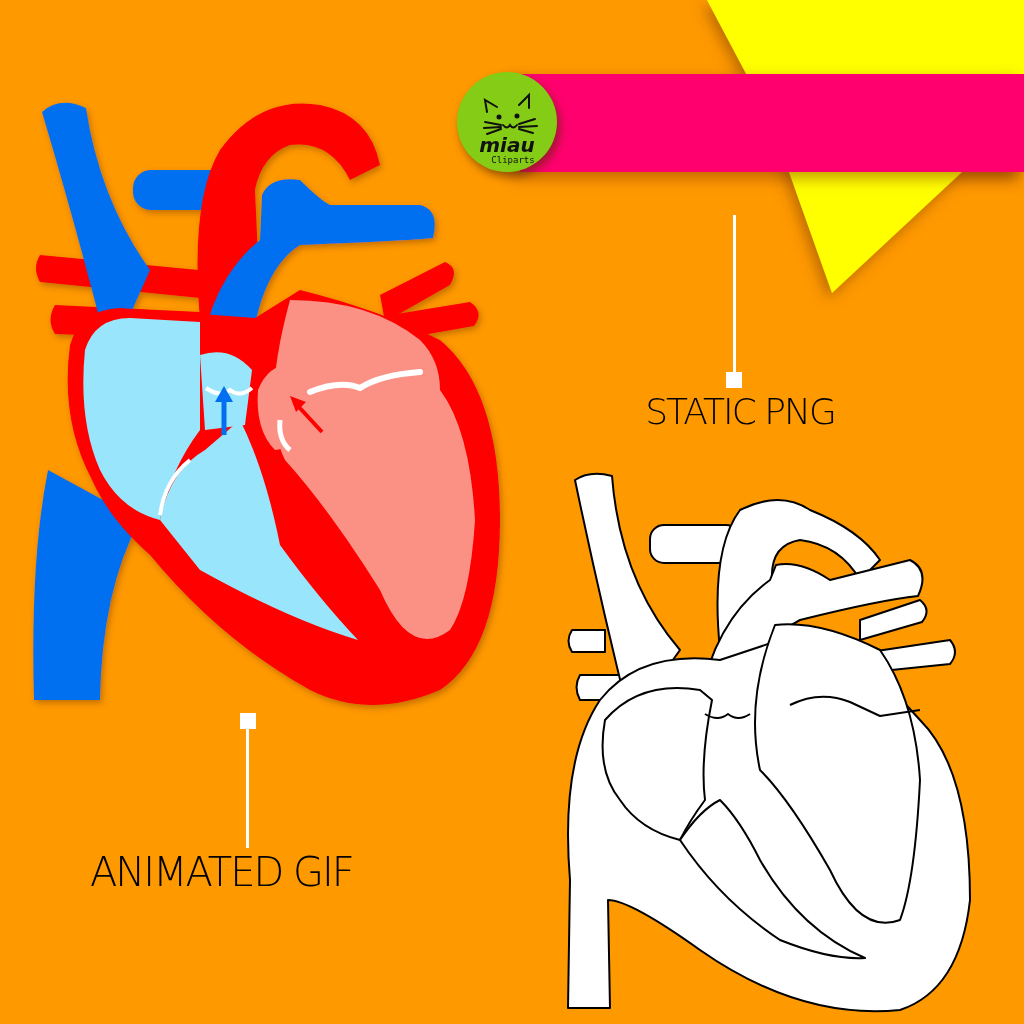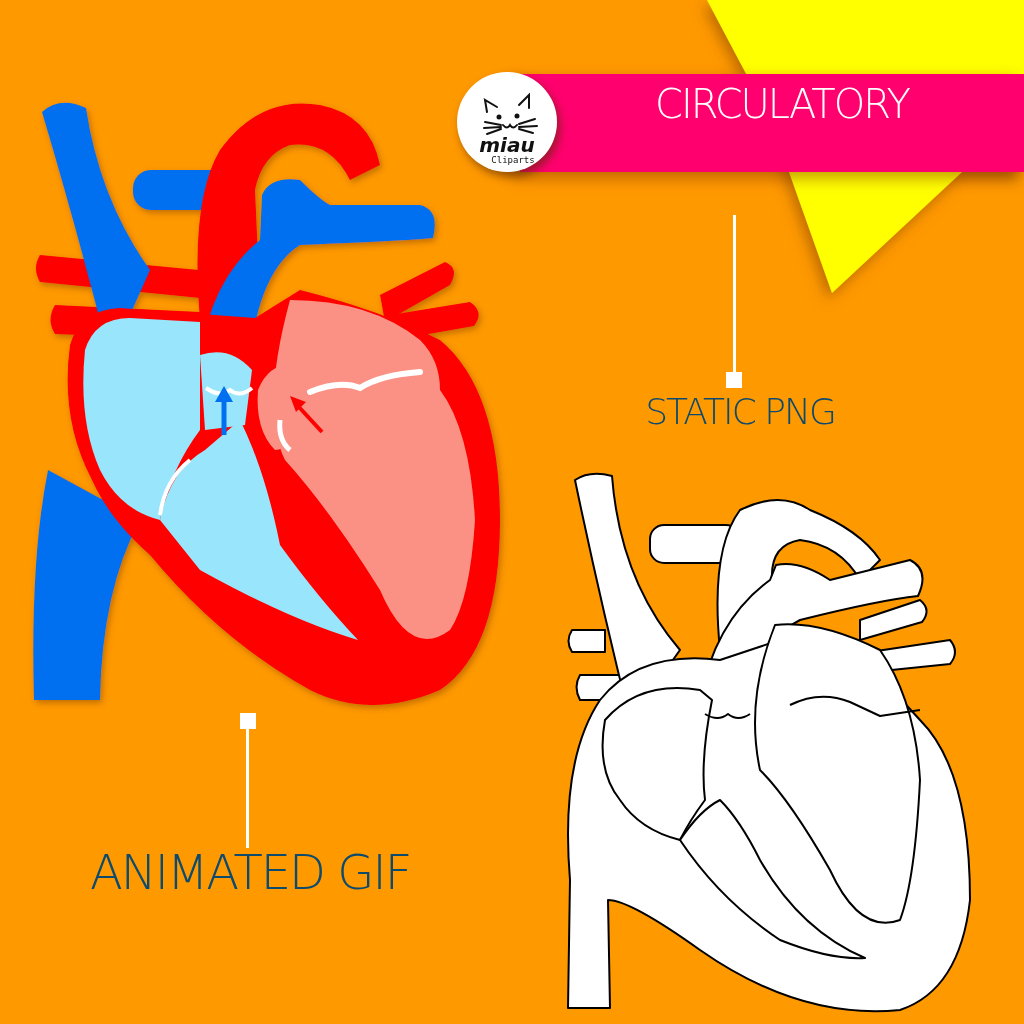--- a/index.html
+++ b/index.html
@@ -2,42 +2,41 @@
 <html><head>
 <meta charset="utf-8">
 <style>
   html, body { margin:0; padding:0; }
   body { width:1024px; height:1024px; overflow:hidden; background:#ff9900; position:relative; font-family:"DejaVu Sans", sans-serif; }
   .layer { position:absolute; left:0; top:0; width:1024px; height:1024px; }
   .banner { position:absolute; left:520px; top:74px; width:504px; height:98px; background:#ff006e; box-shadow:-8px 6px 14px rgba(120,40,0,0.45); }
   .title { position:absolute; left:0; width:504px; color:#fff; text-align:center; font-family:"DejaVu Sans", sans-serif; font-weight:300; letter-spacing:-2px; font-size:40px; line-height:40px; }
   .title.l1 { top:10px; padding-left:20px; box-sizing:border-box; }
   .title.l2 { top:50px; padding-left:0px; left:-20px; }
-  .logo { position:absolute; left:457px; top:72px; width:100px; height:100px; border-radius:50%; background:#ffffff; box-shadow:3px 5px 8px rgba(90,40,0,0.6); }
+  .logo { position:absolute; left:457px; top:72px; width:100px; height:100px; border-radius:50%; background:#84cc16; box-shadow:3px 5px 8px rgba(90,40,0,0.6); }
   .logo svg { position:absolute; left:0; top:0; }
-  .label { position:absolute; color:#0c4a6e; font-family:"DejaVu Sans", sans-serif; font-weight:300; letter-spacing:-2px; white-space:nowrap; }
+  .label { position:absolute; color:#000000; font-family:"DejaVu Sans", sans-serif; font-weight:300; letter-spacing:-2px; white-space:nowrap; }
   .lbl-static { left:622px; top:393px; width:236px; text-align:center; font-size:36px; line-height:38px; }
-  .lbl-anim { left:90px; top:852px; font-size:48px; line-height:40px; }
+  .lbl-anim { left:90px; top:852px; font-size:40px; line-height:40px; }
   .pin-line { position:absolute; background:#fff; width:4px; }
   .pin-sq { position:absolute; background:#fff; width:16px; height:16px; }
 </style>
 </head>
 <body>
 
 <svg class="layer" viewBox="0 0 1024 1024">
   <defs>
     <filter id="sh" x="-20%" y="-20%" width="140%" height="140%">
       <feDropShadow dx="-4" dy="6" stdDeviation="7" flood-color="#7a3a00" flood-opacity="0.5"></feDropShadow>
     </filter>
   </defs>
   <polygon points="707,0 1024,0 1024,74 1024,172 962,172 832,293 789,172 760,100" fill="#ffff00" filter="url(#sh)"></polygon>
 </svg>
 
 <div class="banner">
-  <div class="title l1">CIRCULATORY</div>
 </div>
 
 <div class="logo">
   <svg width="100" height="100" viewBox="0 0 100 100">
     <g stroke="#111" stroke-width="2" fill="none" stroke-linecap="round">
       <path d="M30 40 L28 28 L40 35"></path>
       <path d="M62 33 L72 23 L72 36"></path>
       <circle cx="42" cy="45" r="1.5" fill="#111"></circle>
       <circle cx="60" cy="44" r="1.5" fill="#111"></circle>
       <path d="M46 53 Q50 58 53 53 Q56 58 60 53"></path>

